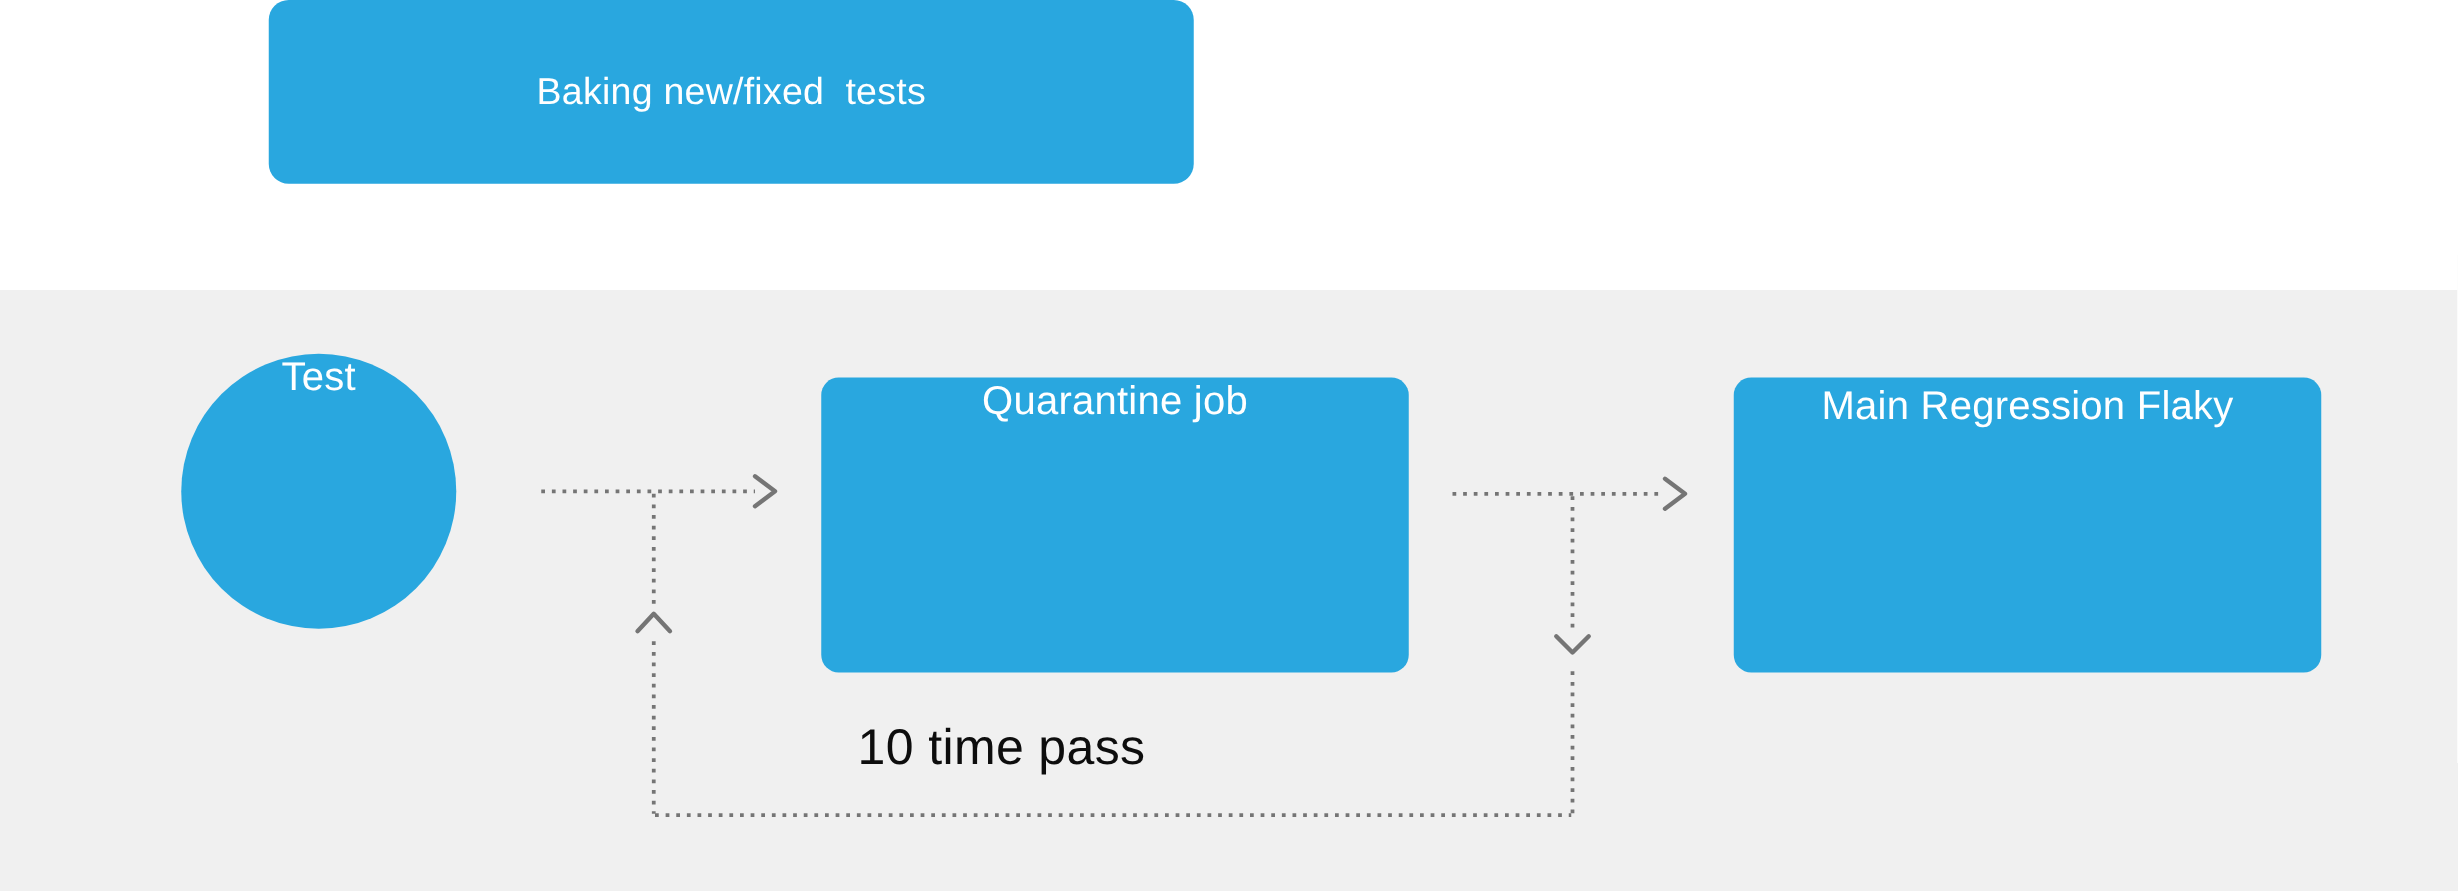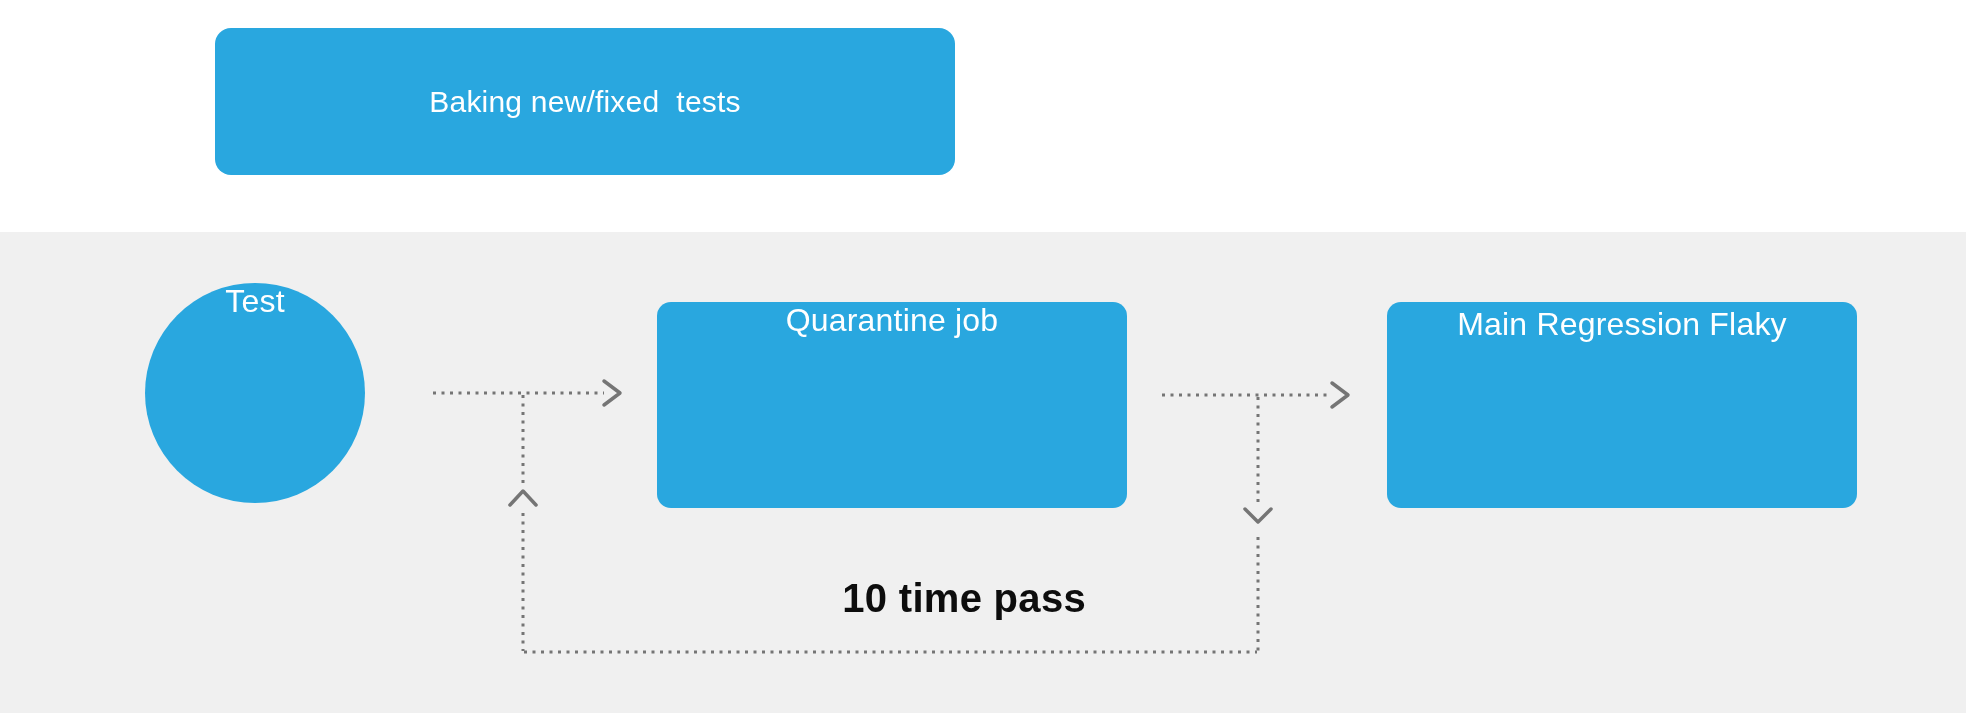--- a/index.html
+++ b/index.html
@@ -24,40 +24,40 @@
     background:var(--diagram-bg);
   }
   .pill{
     position:absolute;top:0;height:147px;
     border-radius:16px;
     display:flex;align-items:center;justify-content:center;
     color:var(--node-text);
     font-size:30px;font-weight:500;letter-spacing:.2px;
     white-space:pre-wrap;text-align:center;
   }
-  .pill-light{left:215px;width:740px;background:var(--node-blue);margin-top:28px;}
+  .pill-light{left:215px;width:740px;background:var(--node-blue);}
   .pill-dark{left:1003px;width:737px;background:var(--callout-dark);}
   .node{
     position:absolute;
     display:flex;align-items:flex-start;justify-content:center;
     background:var(--node-blue);
     color:var(--node-text);
     font-size:32px;font-weight:500;letter-spacing:.2px;
     text-align:center;
   }
   .node-circle{left:145px;top:283px;width:220px;height:220px;border-radius:50%;}
-  .node-rect{border-radius:14px;width:470px;height:206px;top:302px;}
+  .node-rect{border-radius:14px;width:470px;height:236px;top:302px;}
   .node-quarantine{left:657px;}
   .node-main{left:1387px;}
   .node-main .wrap{max-width:340px;line-height:1.42;}
   .loop-label{
     position:absolute;left:686px;top:576px;width:400px;
-    text-align:right;
+    text-align:left;
     color:var(--loop-text);
-    font-size:40px;font-weight:700;letter-spacing:.3px;
+    font-size:40px;font-weight:400;letter-spacing:.3px;
   }
   svg.arrows{position:absolute;left:0;top:0;width:1966px;height:713px;}
   .dash{
     fill:none;stroke:var(--arrow-gray);
     stroke-width:3;stroke-dasharray:3 5.5;
   }
   .chev{
     fill:none;stroke:var(--arrow-gray);
     stroke-width:3.5;stroke-linecap:round;stroke-linejoin:round;
   }

